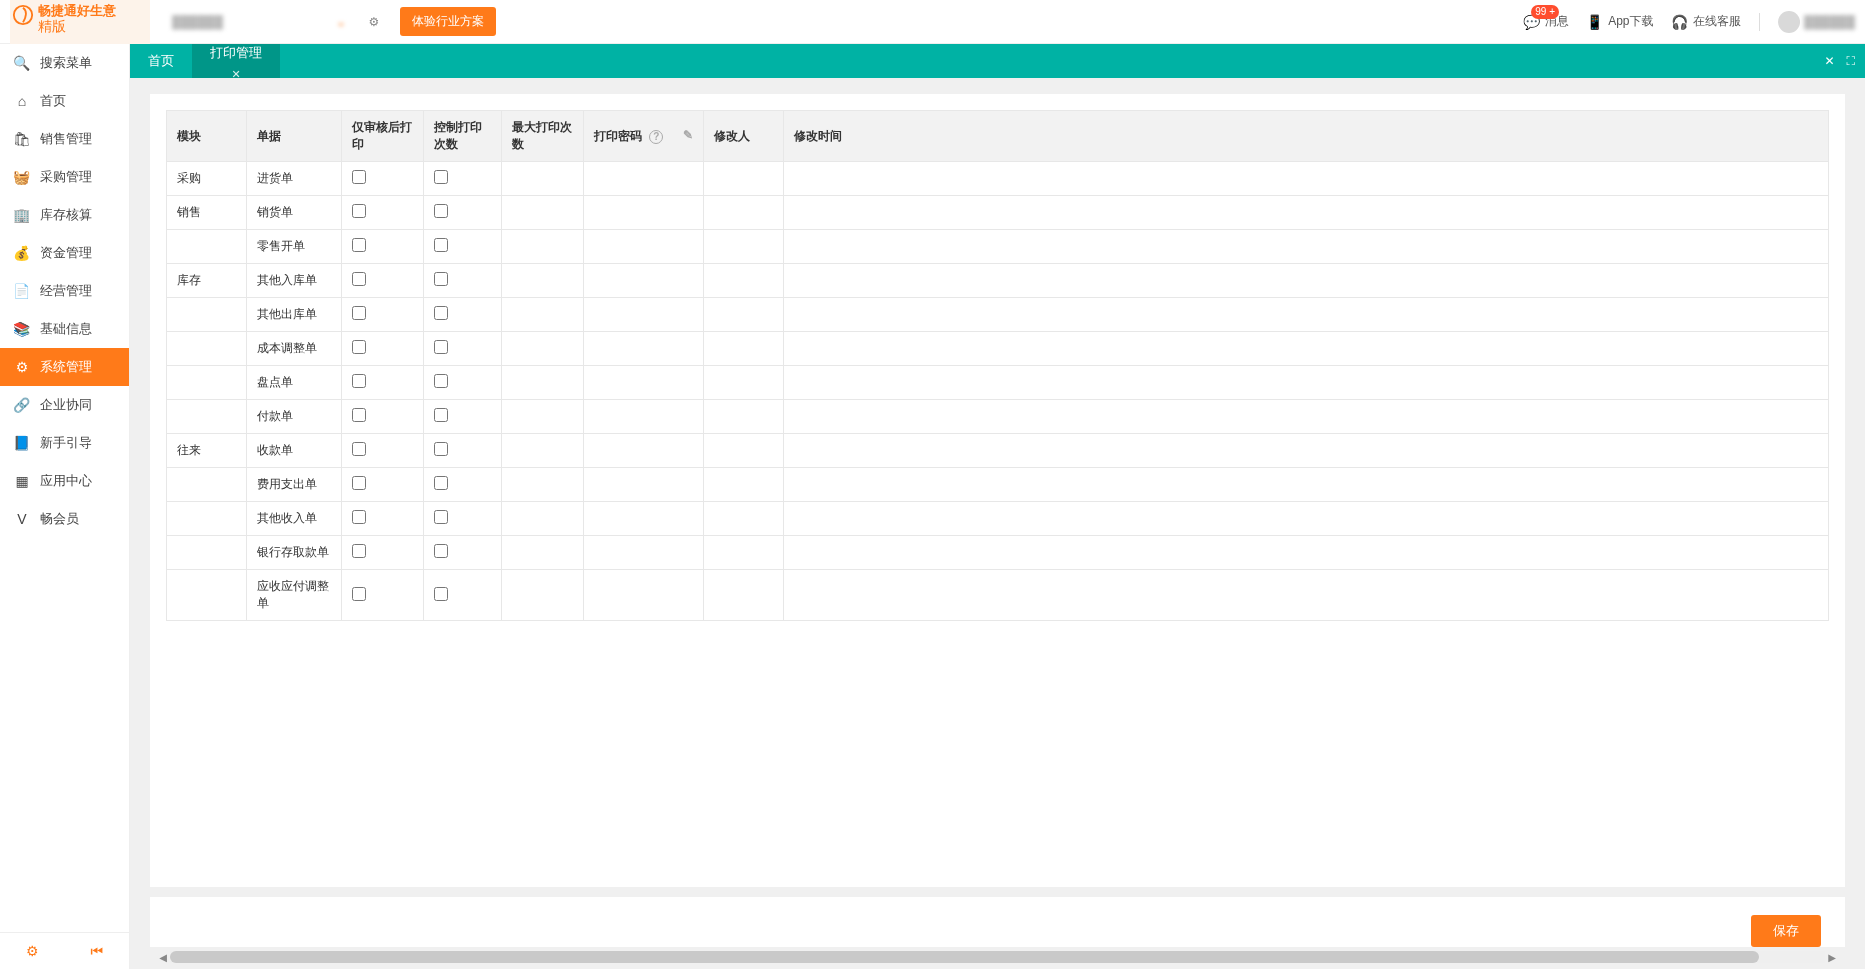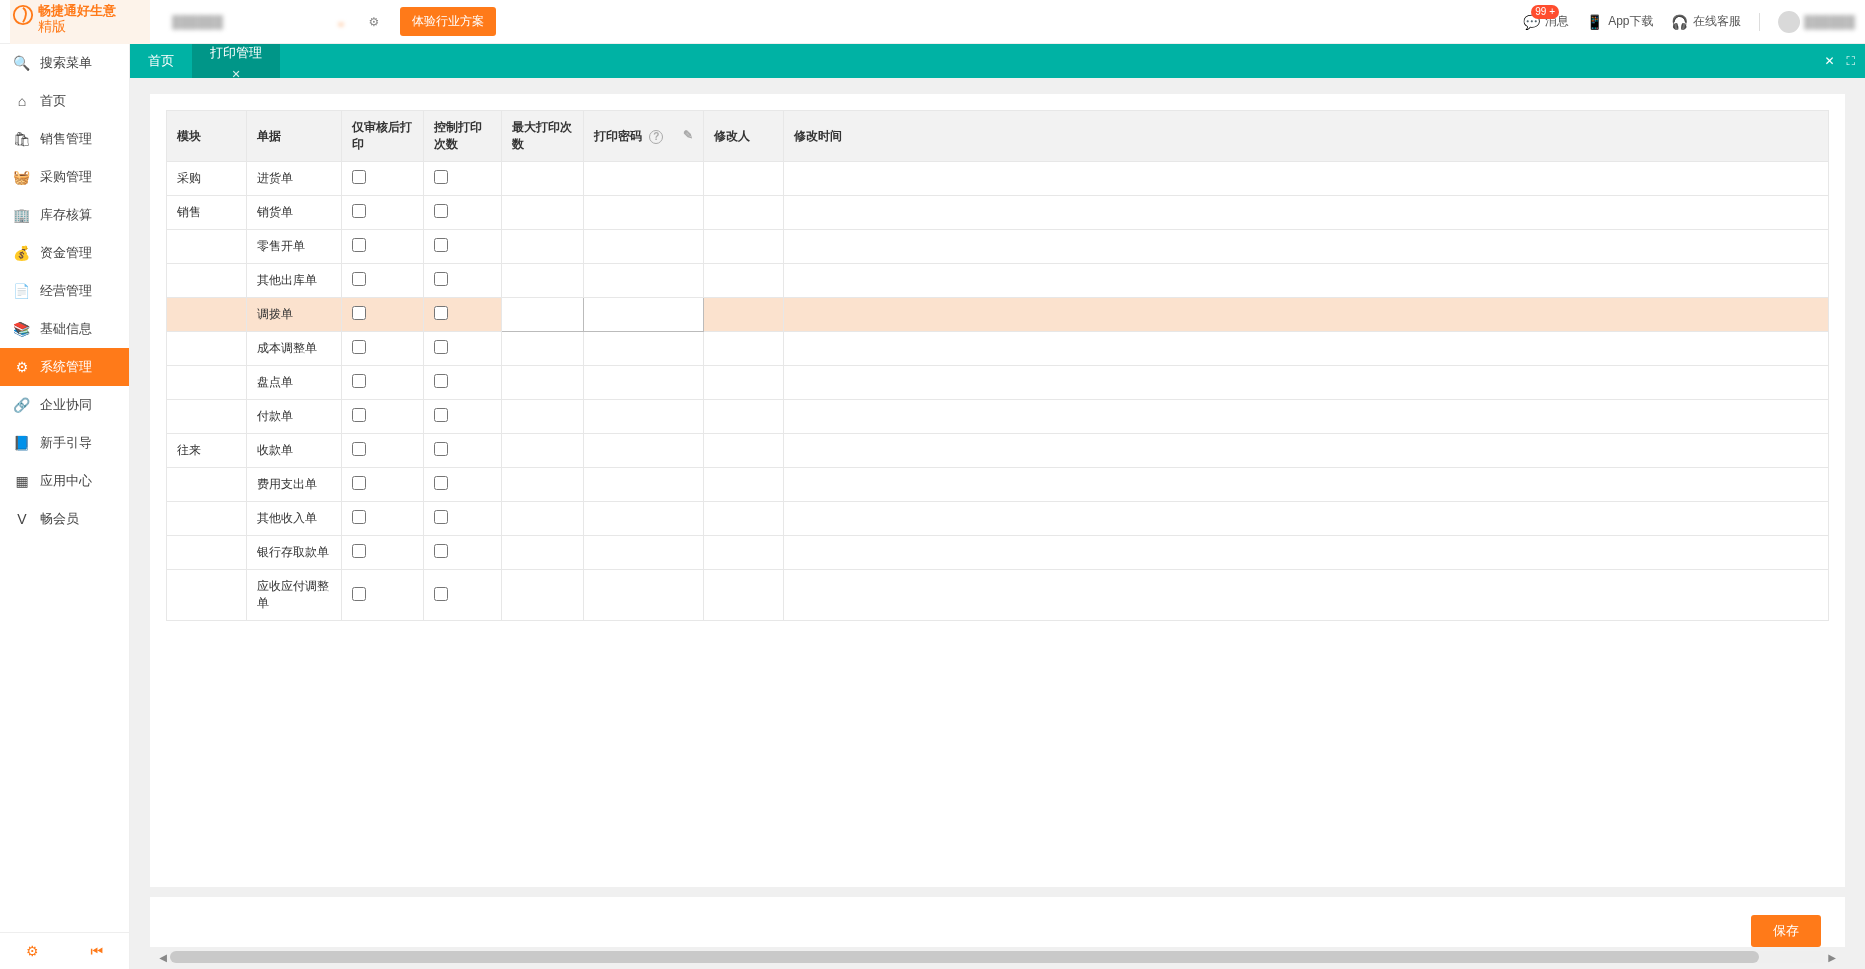--- a/index.html
+++ b/index.html
@@ -256,36 +256,36 @@
                   <td></td>
                   <td>零售开单</td>
                   <td><input type="checkbox" class="chk" style=""></td>
                   <td><input type="checkbox" class="chk" style=""></td>
                   <td></td>
                   <td></td>
                   <td></td>
                   <td></td>
                 </tr>
                 <tr>
+                  <td>库存</td>
+                  <td>其他入库单</td>
+                  <td><input type="checkbox" class="chk" style=""></td>
+                  <td><input type="checkbox" class="chk" style=""></td>
+                  <td></td>
+                  <td></td>
+                  <td></td>
+                  <td></td>
+                </tr>
+                <tr>
                   <td></td>
                   <td>其他出库单</td>
                   <td><input type="checkbox" class="chk" style=""></td>
                   <td><input type="checkbox" class="chk" style=""></td>
                   <td></td>
                   <td></td>
-                  <td></td>
-                  <td></td>
-                </tr>
-                <tr class="highlight">
-                  <td></td>
-                  <td>调拨单</td>
-                  <td><input type="checkbox" class="chk" style=""></td>
-                  <td><input type="checkbox" class="chk" style=""></td>
-                  <td class="active-cell"></td>
-                  <td class="active-cell"></td>
                   <td></td>
                   <td></td>
                 </tr>
                 <tr>
                   <td></td>
                   <td>成本调整单</td>
                   <td><input type="checkbox" class="chk" style=""></td>
                   <td><input type="checkbox" class="chk" style=""></td>
                   <td></td>
                   <td></td>

